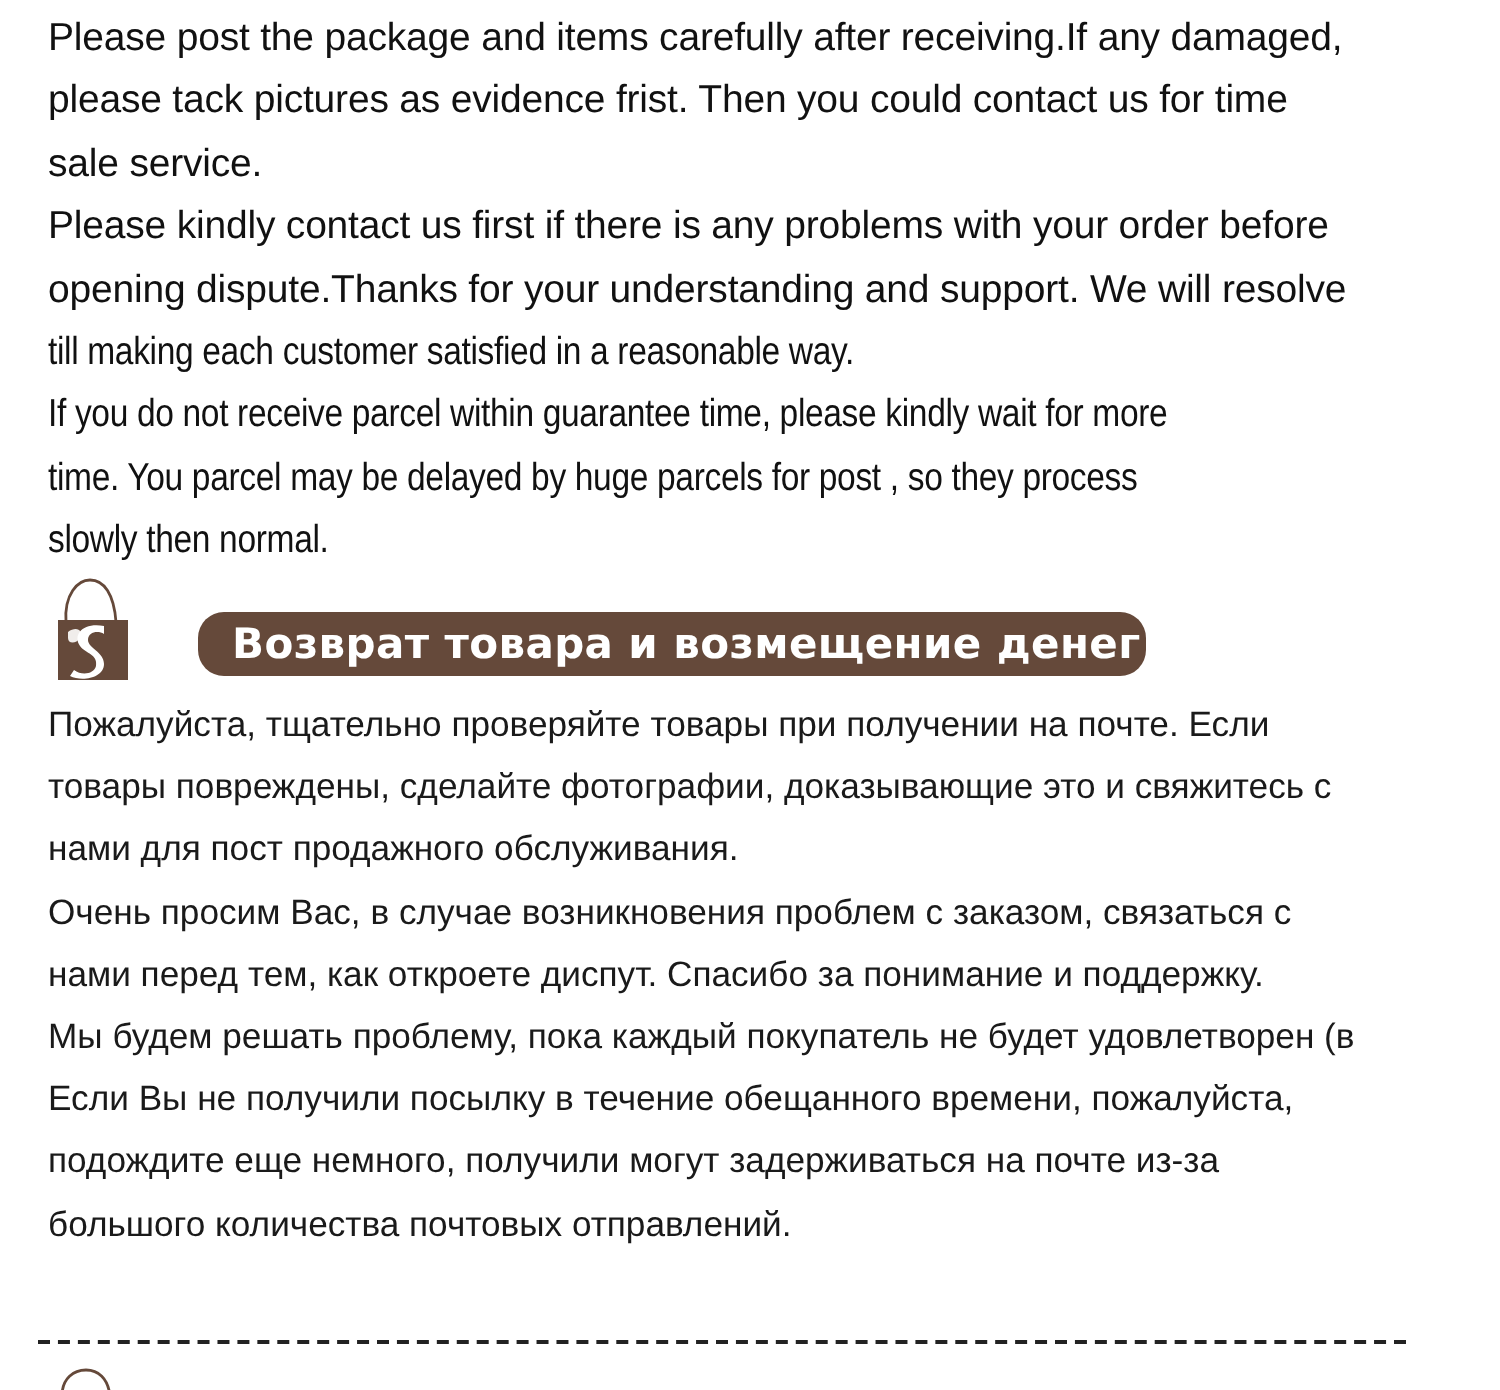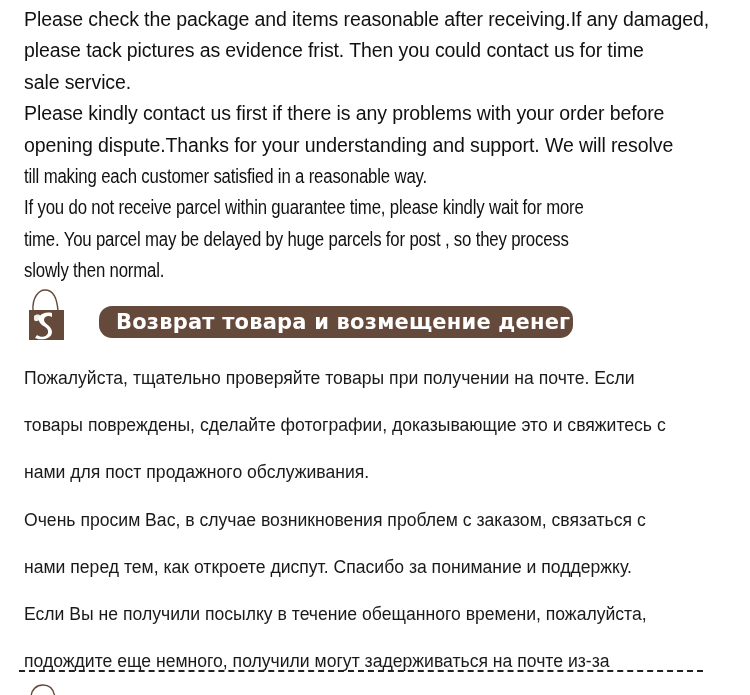--- a/index.html
+++ b/index.html
@@ -9,30 +9,30 @@
   .en-line { font-size: 19.5px; line-height: 31.4px; white-space: nowrap; letter-spacing: -0.1px; }
   .en-line.narrow { transform: scaleX(0.86); transform-origin: left center; letter-spacing: -0.2px; }
   .section-header { position: absolute; left: 22px; top: 289px; width: 570px; height: 52px; }
   .bag-icon { position: absolute; left: 0; top: 0; width: 46px; height: 52px; }
   .banner { position: absolute; left: 77px; top: 17px; width: 474px; height: 32px;
             background: #65493a; border-radius: 13px; }
   .banner-text { position: absolute; left: 17px; top: 0; line-height: 32px; color: #ffffff;
                  font-family: "DejaVu Sans", sans-serif; font-weight: bold; font-size: 21px;
                  white-space: nowrap; letter-spacing: 0.2px; }
   .ru-block { position: absolute; left: 24px; top: 347px; width: 720px; }
-  .ru-line { font-size: 17.6px; line-height: 31.2px; white-space: nowrap; color: #1a1a1a; margin-top: 16px; }
+  .ru-line { font-size: 17.6px; line-height: 31.2px; white-space: nowrap; color: #1a1a1a; }
   .dashed-rule { position: absolute; left: 19px; top: 670px; width: 684px; height: 0;
                  border-top: 2px dashed #222222; }
   .next-bag-icon { position: absolute; left: 28px; top: 684px; width: 32px; height: 14px; }
 </style>
 </head>
 <body>
 
 <div class="en-block">
-  <div class="en-line">Please check the package and items reasonable after receiving.If any damaged,</div>
+  <div class="en-line">Please post the package and items carefully after receiving.If any damaged,</div>
   <div class="en-line">please tack pictures as evidence frist. Then you could contact us for time</div>
   <div class="en-line">sale service.</div>
   <div class="en-line">Please kindly contact us first if there is any problems with your order before</div>
   <div class="en-line">opening dispute.Thanks for your understanding and support. We will resolve</div>
   <div class="en-line narrow">till making each customer satisfied in a reasonable way.</div>
   <div class="en-line narrow">If you do not receive parcel within guarantee time, please kindly wait for more</div>
   <div class="en-line narrow">time. You parcel may be delayed by huge parcels for post , so they process</div>
   <div class="en-line narrow">slowly then normal.</div>
 </div>
 
@@ -47,20 +47,21 @@
     <span class="banner-text">Возврат товара и возмещение денег</span>
   </div>
 </div>
 
 <div class="ru-block">
   <div class="ru-line">Пожалуйста, тщательно проверяйте товары при получении на почте. Если</div>
   <div class="ru-line">товары повреждены, сделайте фотографии, доказывающие это и свяжитесь с</div>
   <div class="ru-line">нами для пост продажного обслуживания.</div>
   <div class="ru-line">Очень просим Вас, в случае возникновения проблем с заказом,  связаться с</div>
   <div class="ru-line">нами перед тем, как откроете диспут. Спасибо за понимание  и поддержку.</div>
+  <div class="ru-line">Мы будем решать проблему, пока каждый покупатель не будет удовлетворен (в</div>
   <div class="ru-line">Если Вы не получили посылку в течение обещанного времени, пожалуйста,</div>
   <div class="ru-line">подождите еще немного, получили могут задерживаться на почте из-за</div>
   <div class="ru-line">большого количества почтовых отправлений.</div>
 </div>
 
 <div class="dashed-rule"></div>
 
 <svg class="next-bag-icon" viewBox="0 0 32 14">
   <path d="M3 14 C 3 5, 9 1, 15 1 C 21 1, 26 5, 27 14" fill="none" stroke="#65493a" stroke-width="1.4"></path>
 </svg>

